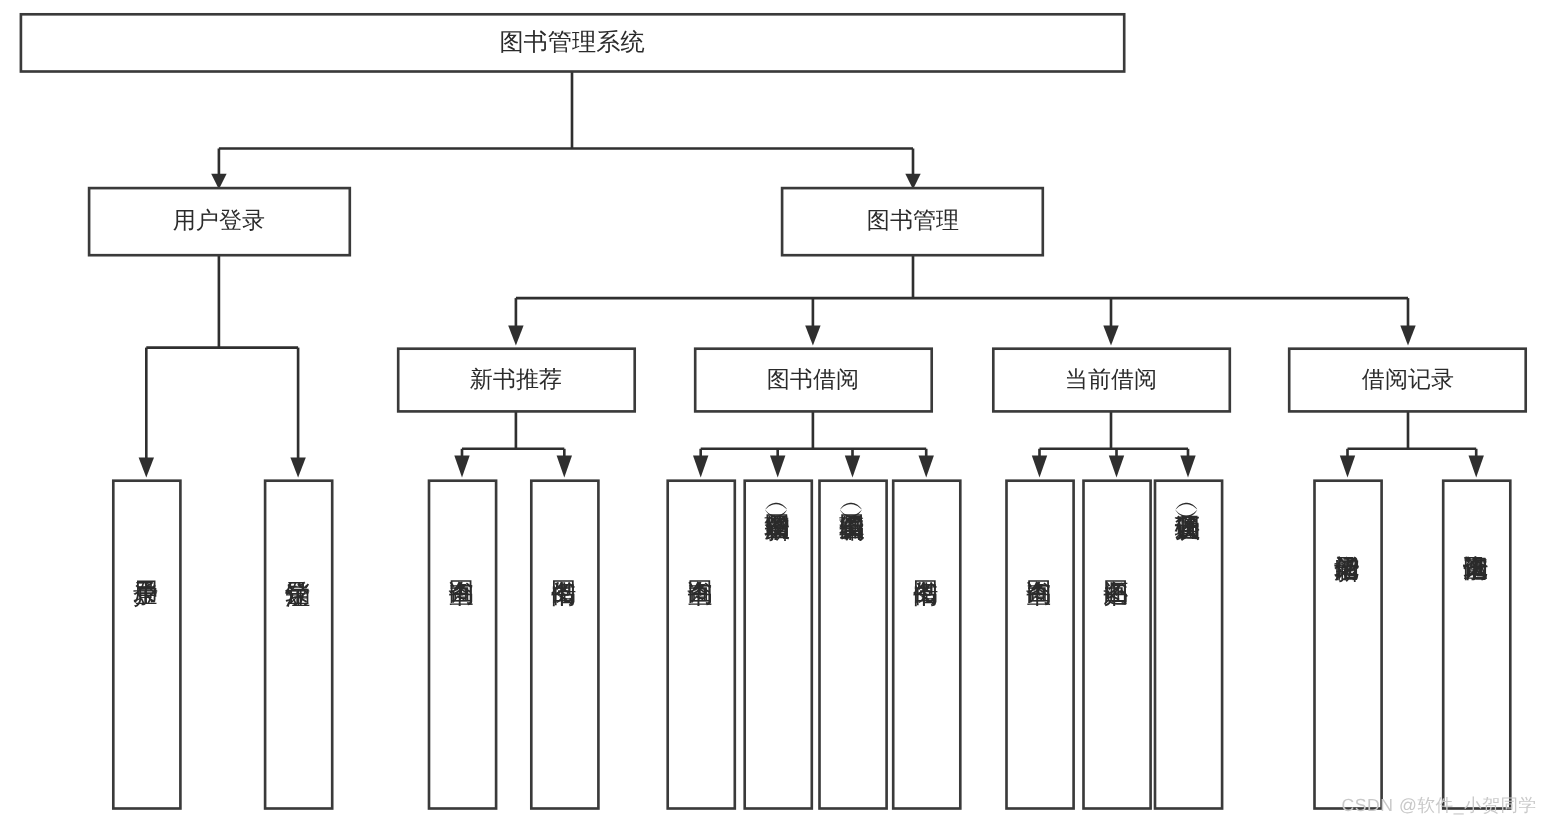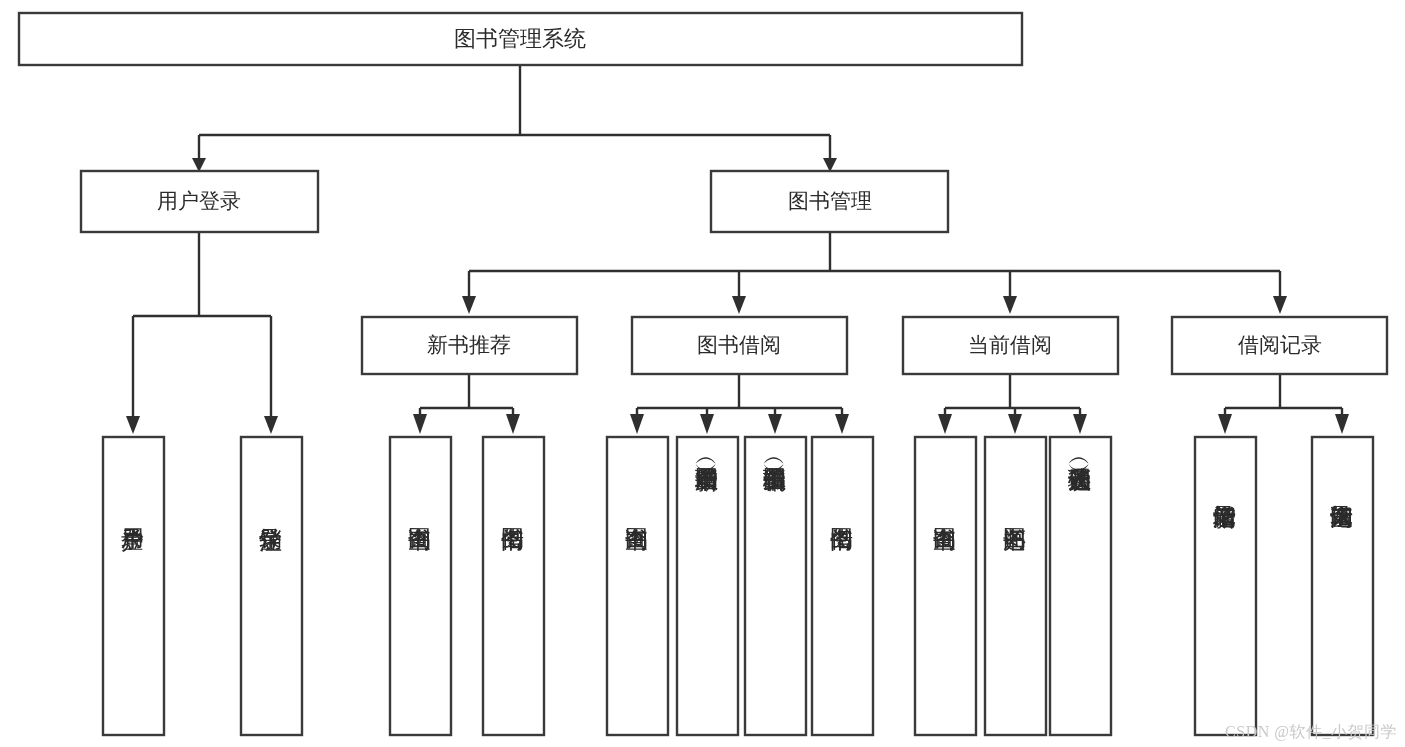--- a/index.html
+++ b/index.html
@@ -53,21 +53,21 @@
     fill: none;
     stroke-linecap: butt;
   }
   .arrow-head {
     fill: #2f2f2f;
   }
   .watermark {
     position: absolute;
     right: 8px;
     bottom: 4px;
-    font-family: Liberation Serif, serif;
+    font-family: Liberation Sans, sans-serif;
     font-size: 16px;
     color: #c9c9c9;
     letter-spacing: 0.5px;
     white-space: nowrap;
     pointer-events: none;
   }
 </style>
 </head>
 <body>
 

